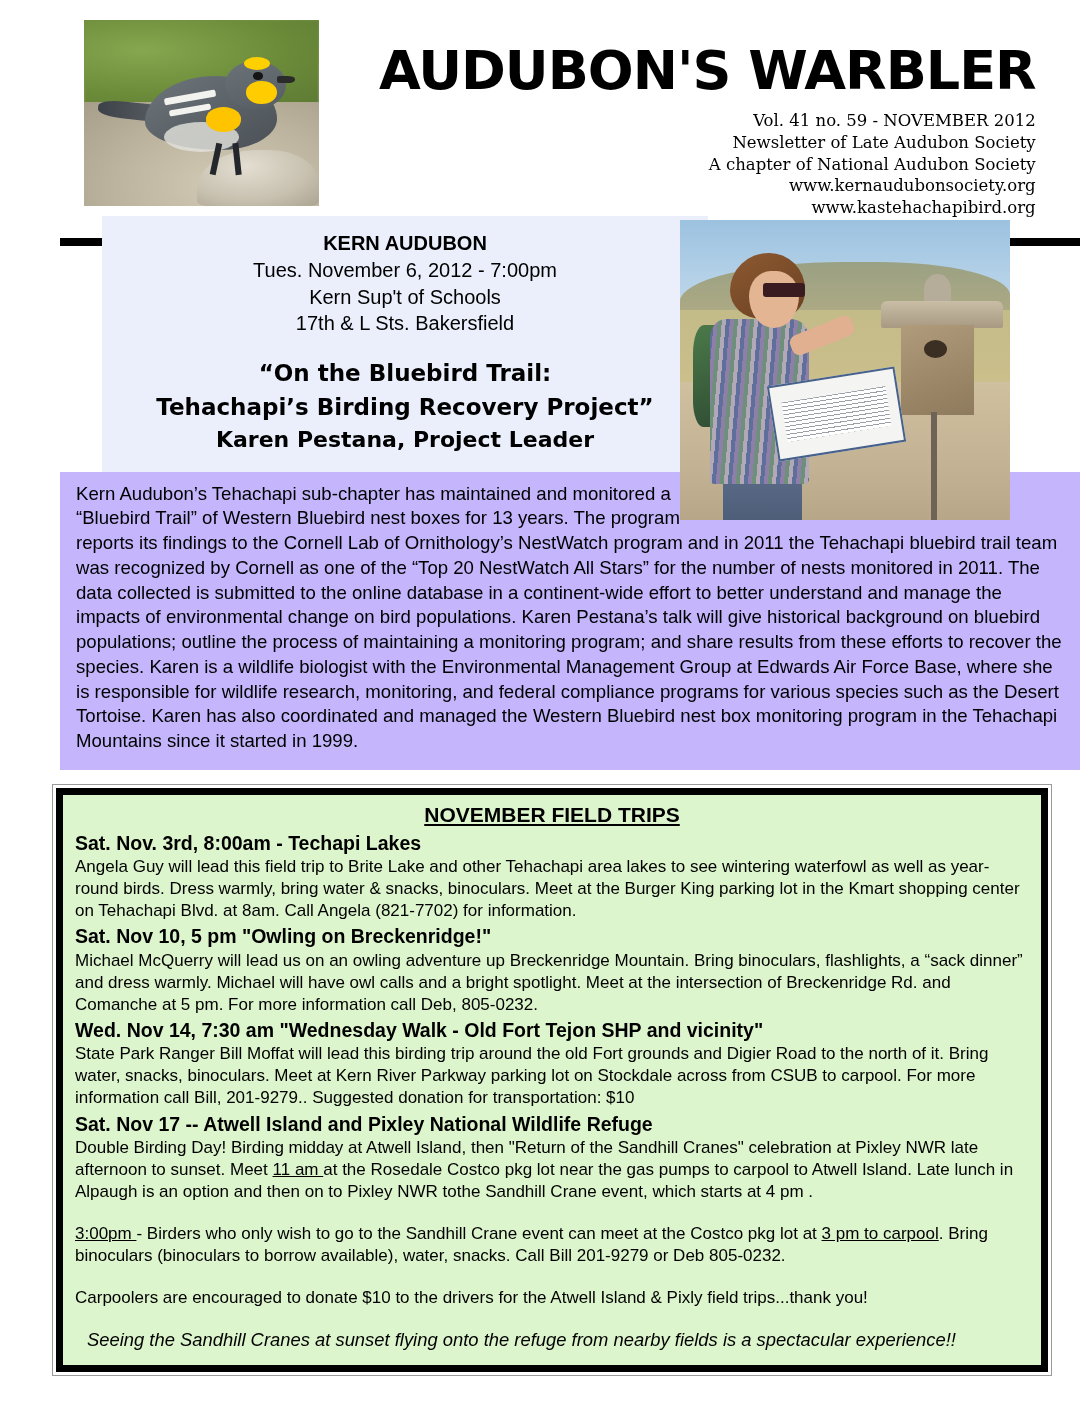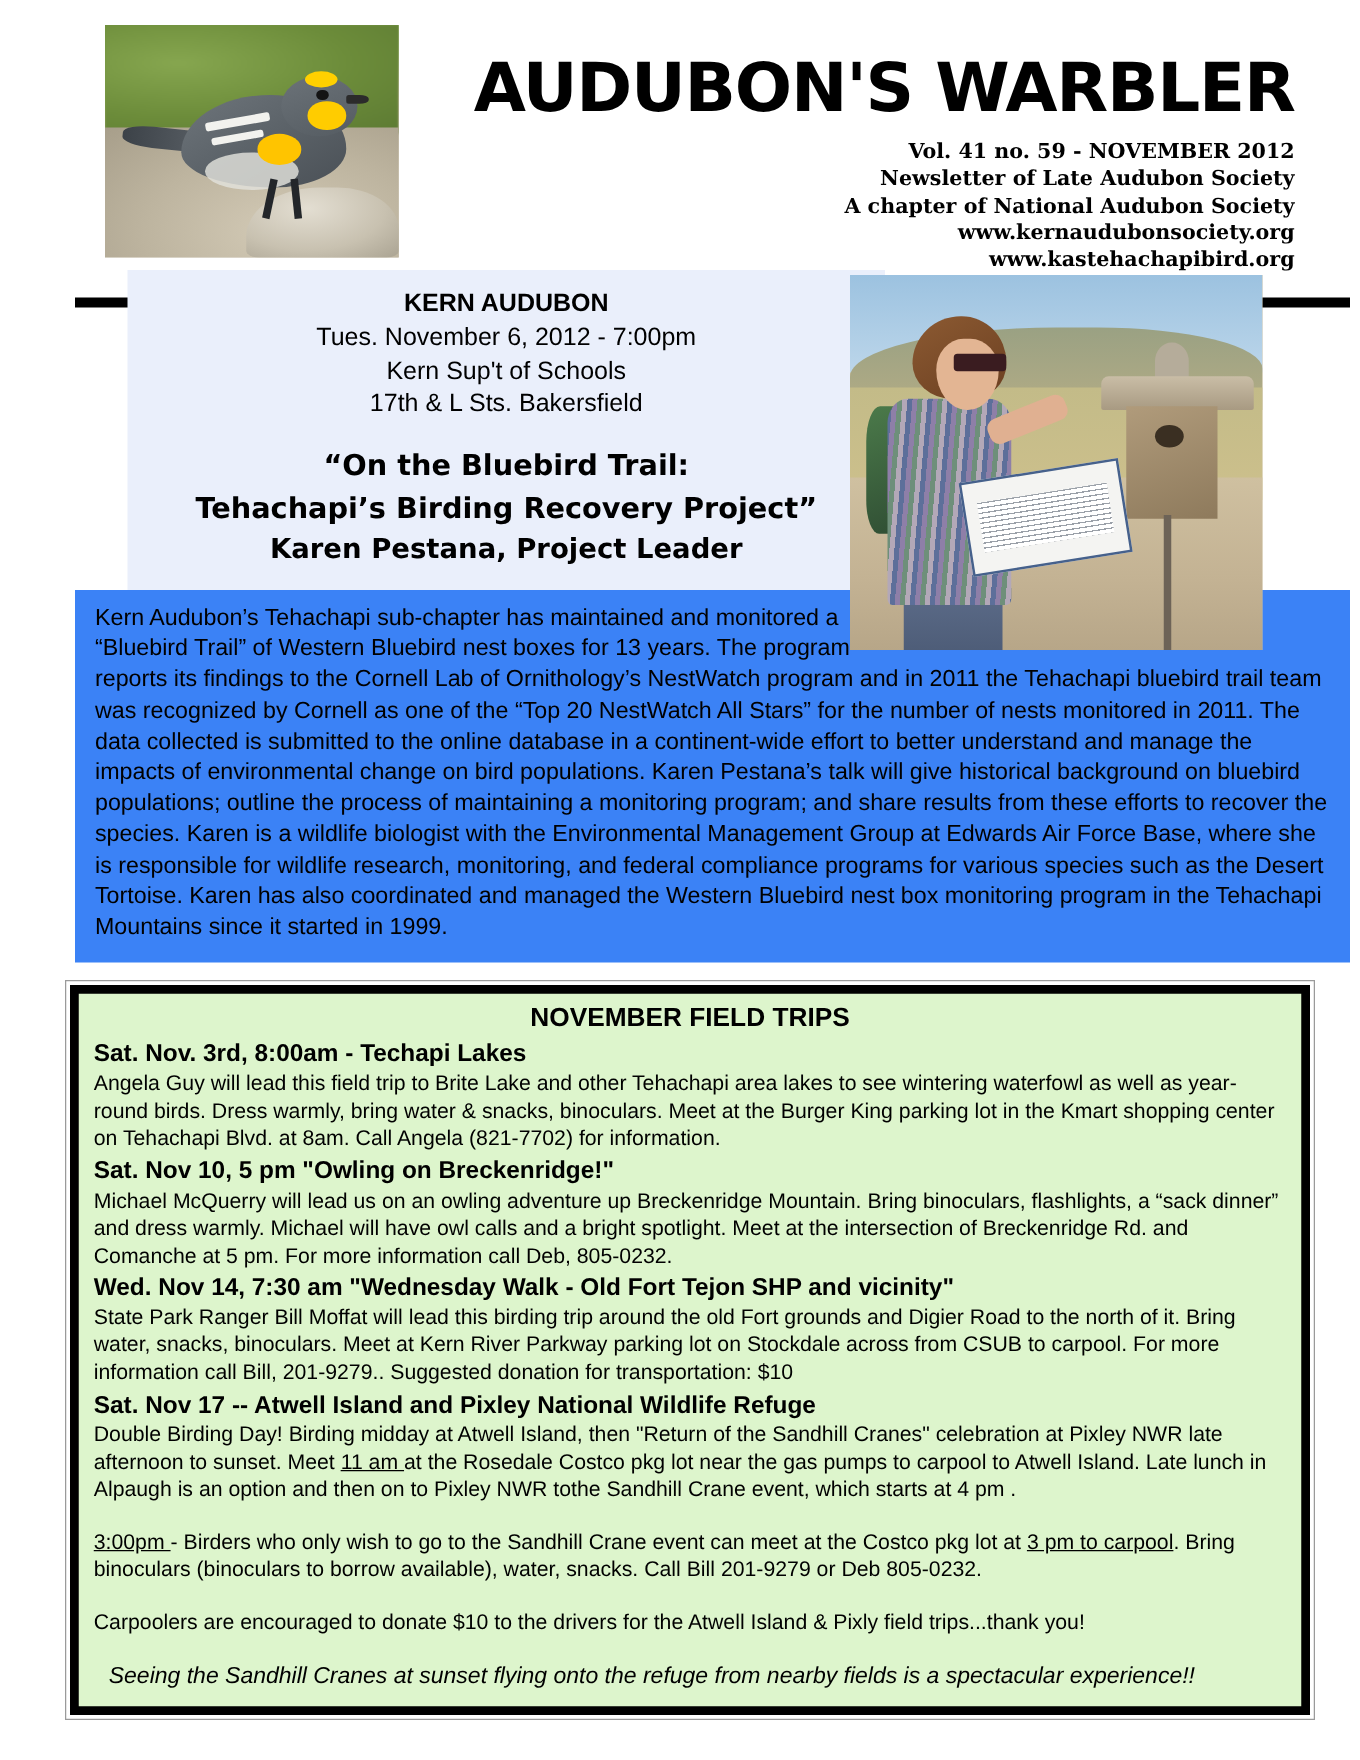--- a/index.html
+++ b/index.html
@@ -108,21 +108,21 @@
     font-family: "DejaVu Sans", sans-serif;
     font-weight: bold;
     font-size: 54px;
     letter-spacing: -1px;
     line-height: 1.0;
     margin: 24px 0 0 0;
     white-space: nowrap;
   }
   .masthead-lines {
     font-family: "DejaVu Serif", serif;
-    font-weight: bold;
+    font-weight: normal;
     font-size: 16.5px;
     line-height: 1.32;
     margin-top: 12px;
   }
 
   .masthead-rule {
     position: absolute;
     left: 60px;
     right: 8px;
     top: 238px;
@@ -244,21 +244,21 @@
     position: absolute; left: 74%; top: 18%; width: 8%; height: 10%;
     background: #b5ac9a; border-radius: 50% 50% 0 0;
   }
   .nest-photo .box-pole {
     position: absolute; left: 76%; top: 64%; width: 2%; height: 36%;
     background: #6d6357;
   }
 
   
   .article-box {
-    background: #3b82f6;
+    background: #c4b5fd;
     margin: 0 8px 0 60px;
     padding: 10px 16px 16px 16px;
     box-sizing: border-box;
     font-size: 18.6px;
     line-height: 1.33;
     text-align: left;
   }
   .article-box .float-spacer {
     float: right;
     width: 352px;
@@ -274,20 +274,21 @@
   }
   .trips-box {
     border: 7px solid #000000;
     background: #ddf5cc;
     padding: 8px 12px 14px 12px;
   }
   .trips-title {
     text-align: center;
     font-weight: bold;
     font-size: 21px;
+    text-decoration: underline;
     margin-bottom: 4px;
   }
   .trip-head {
     font-weight: bold;
     font-size: 19.5px;
     line-height: 1.3;
     margin-top: 2px;
   }
   .trip-body {
     font-size: 17px;

